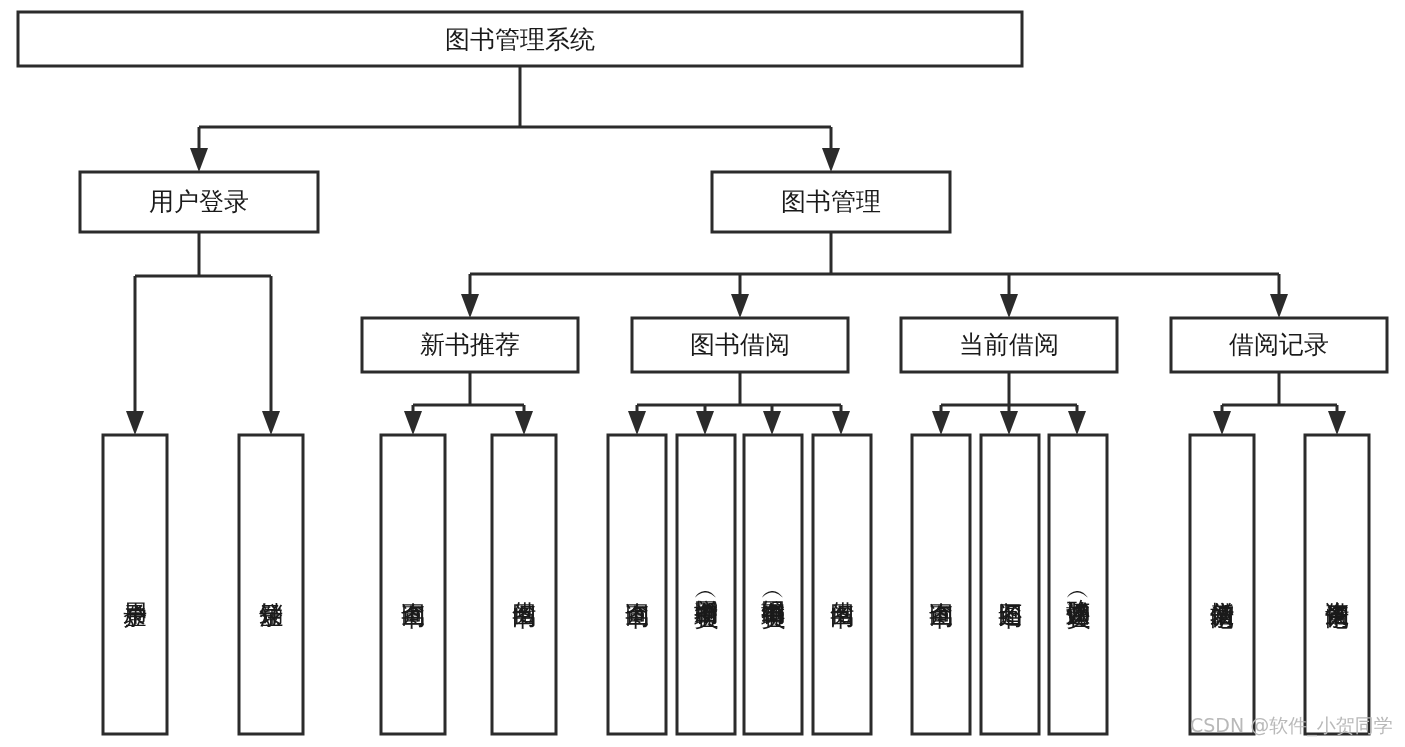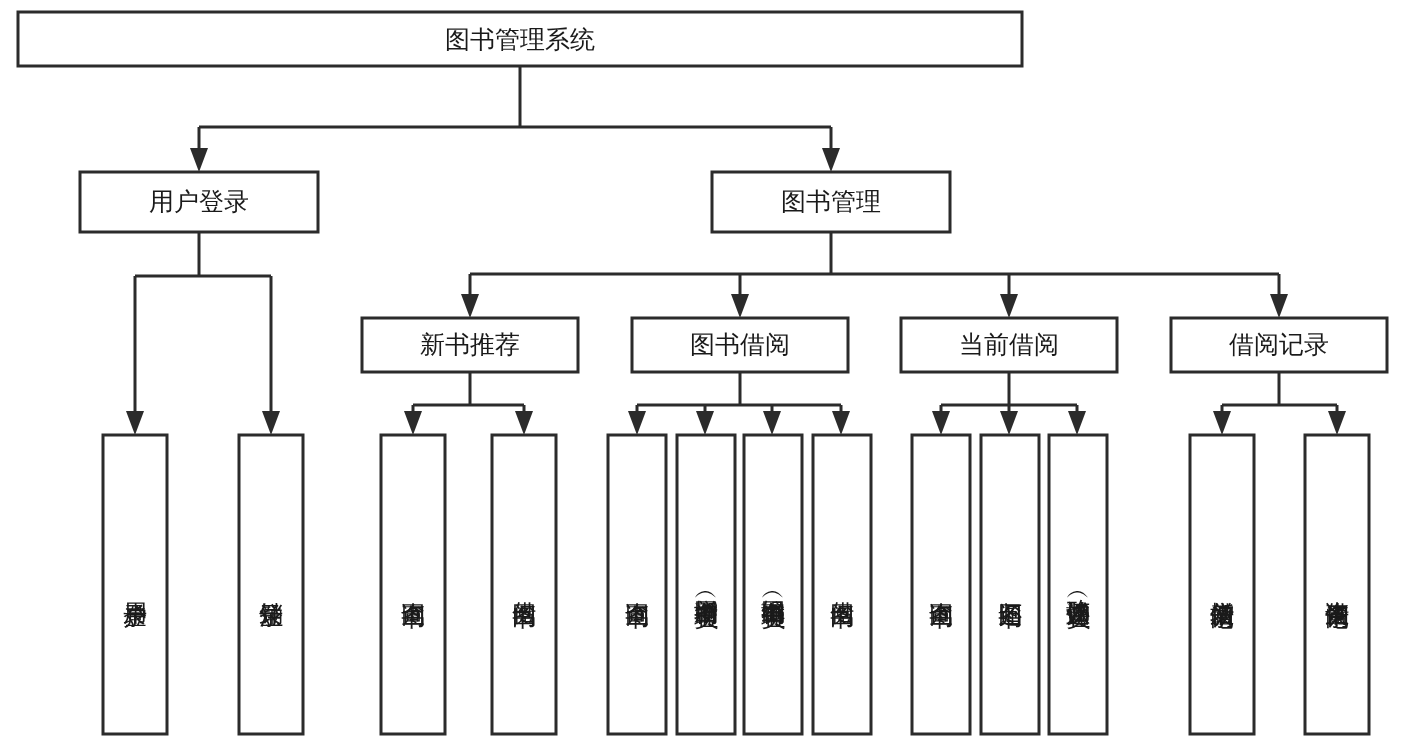--- a/index.html
+++ b/index.html
@@ -181,13 +181,14 @@
   <div class="vert-label" style="left:744px;top:435px;width:58px;height:299px;">编辑图书（管理员）</div>
   <div class="vert-label" style="left:813px;top:435px;width:58px;height:299px;">借阅图书</div>
 
   <div class="vert-label" style="left:912px;top:435px;width:58px;height:299px;">查询图书</div>
   <div class="vert-label" style="left:981px;top:435px;width:58px;height:299px;">归还图书</div>
   <div class="vert-label" style="left:1049px;top:435px;width:58px;height:299px;">确认归还（管理员）</div>
 
   <div class="vert-label" style="left:1190px;top:435px;width:64px;height:299px;">新增借阅记录</div>
   <div class="vert-label" style="left:1305px;top:435px;width:64px;height:299px;">查询借阅记录</div>
 
+  <div class="watermark">CSDN @软件_小贺同学</div>
 </div>
 
 </body></html>

